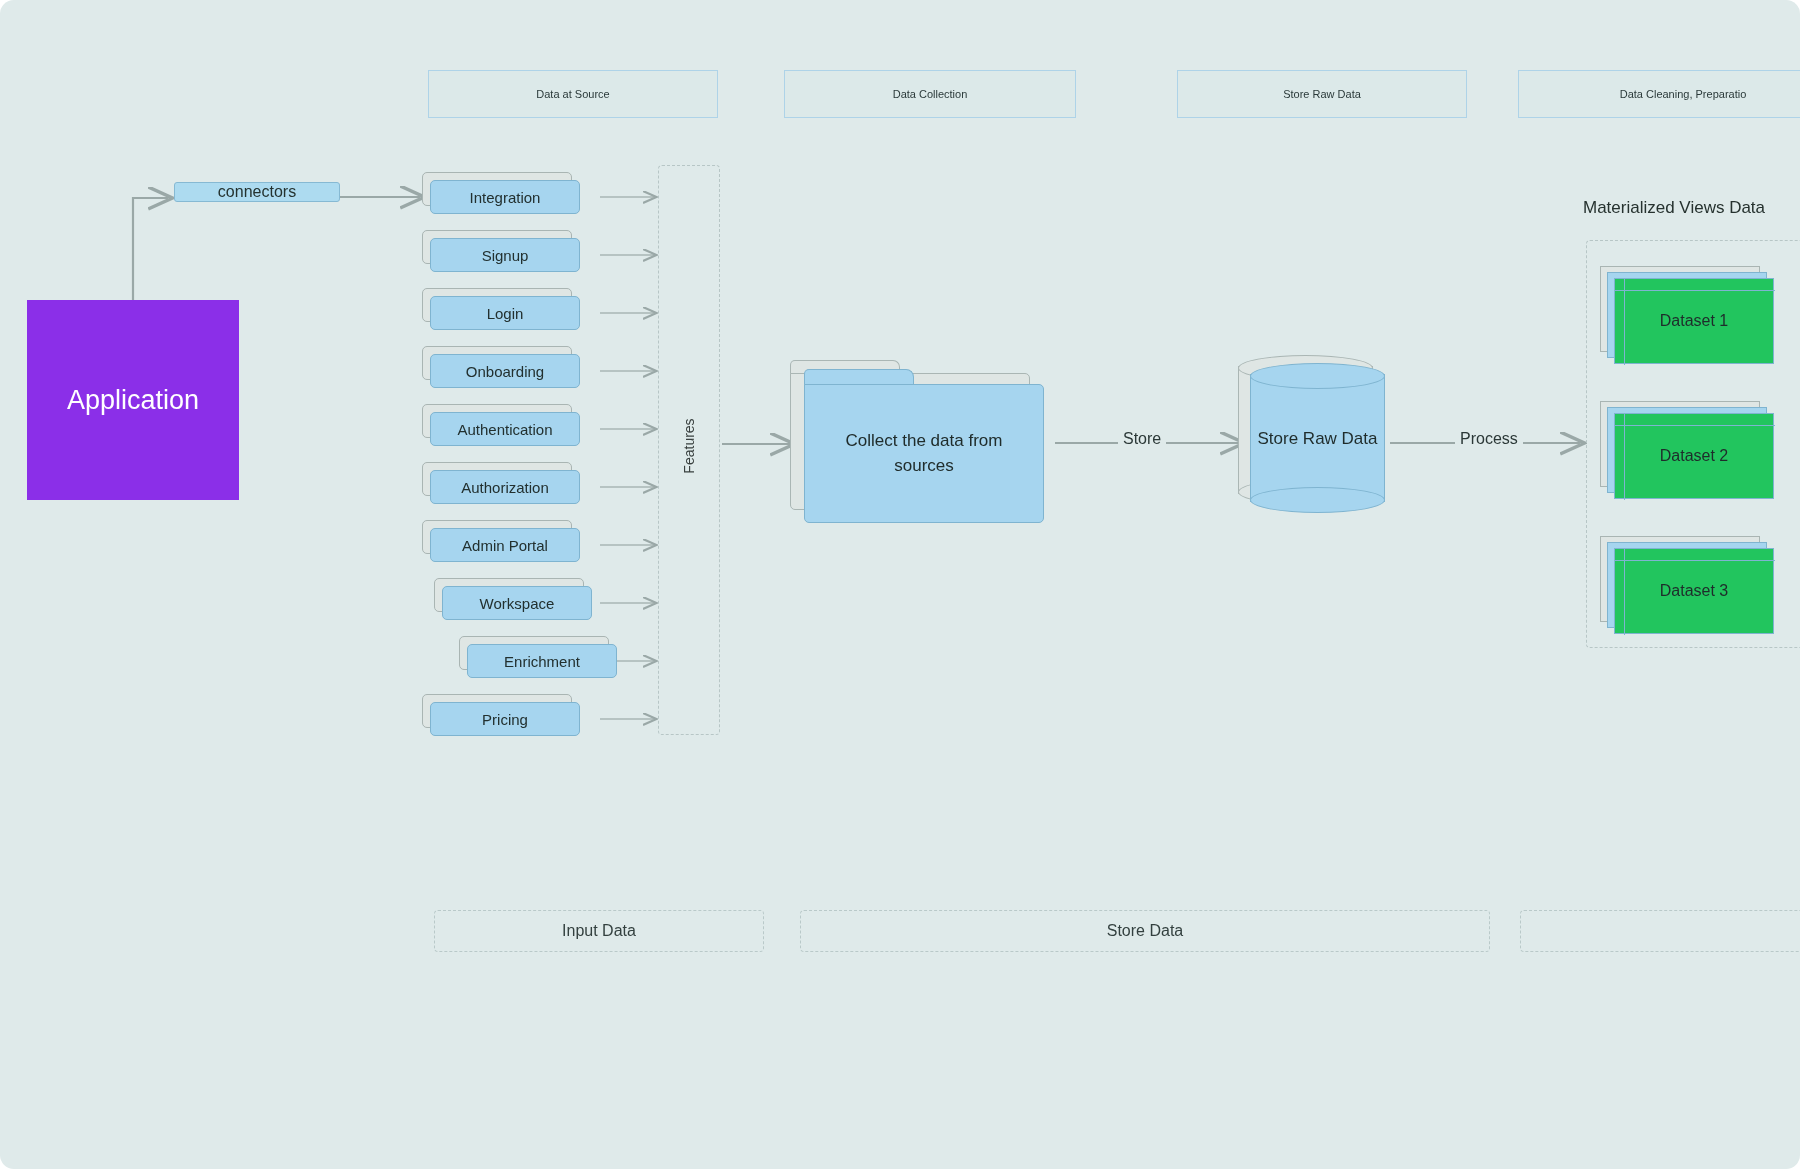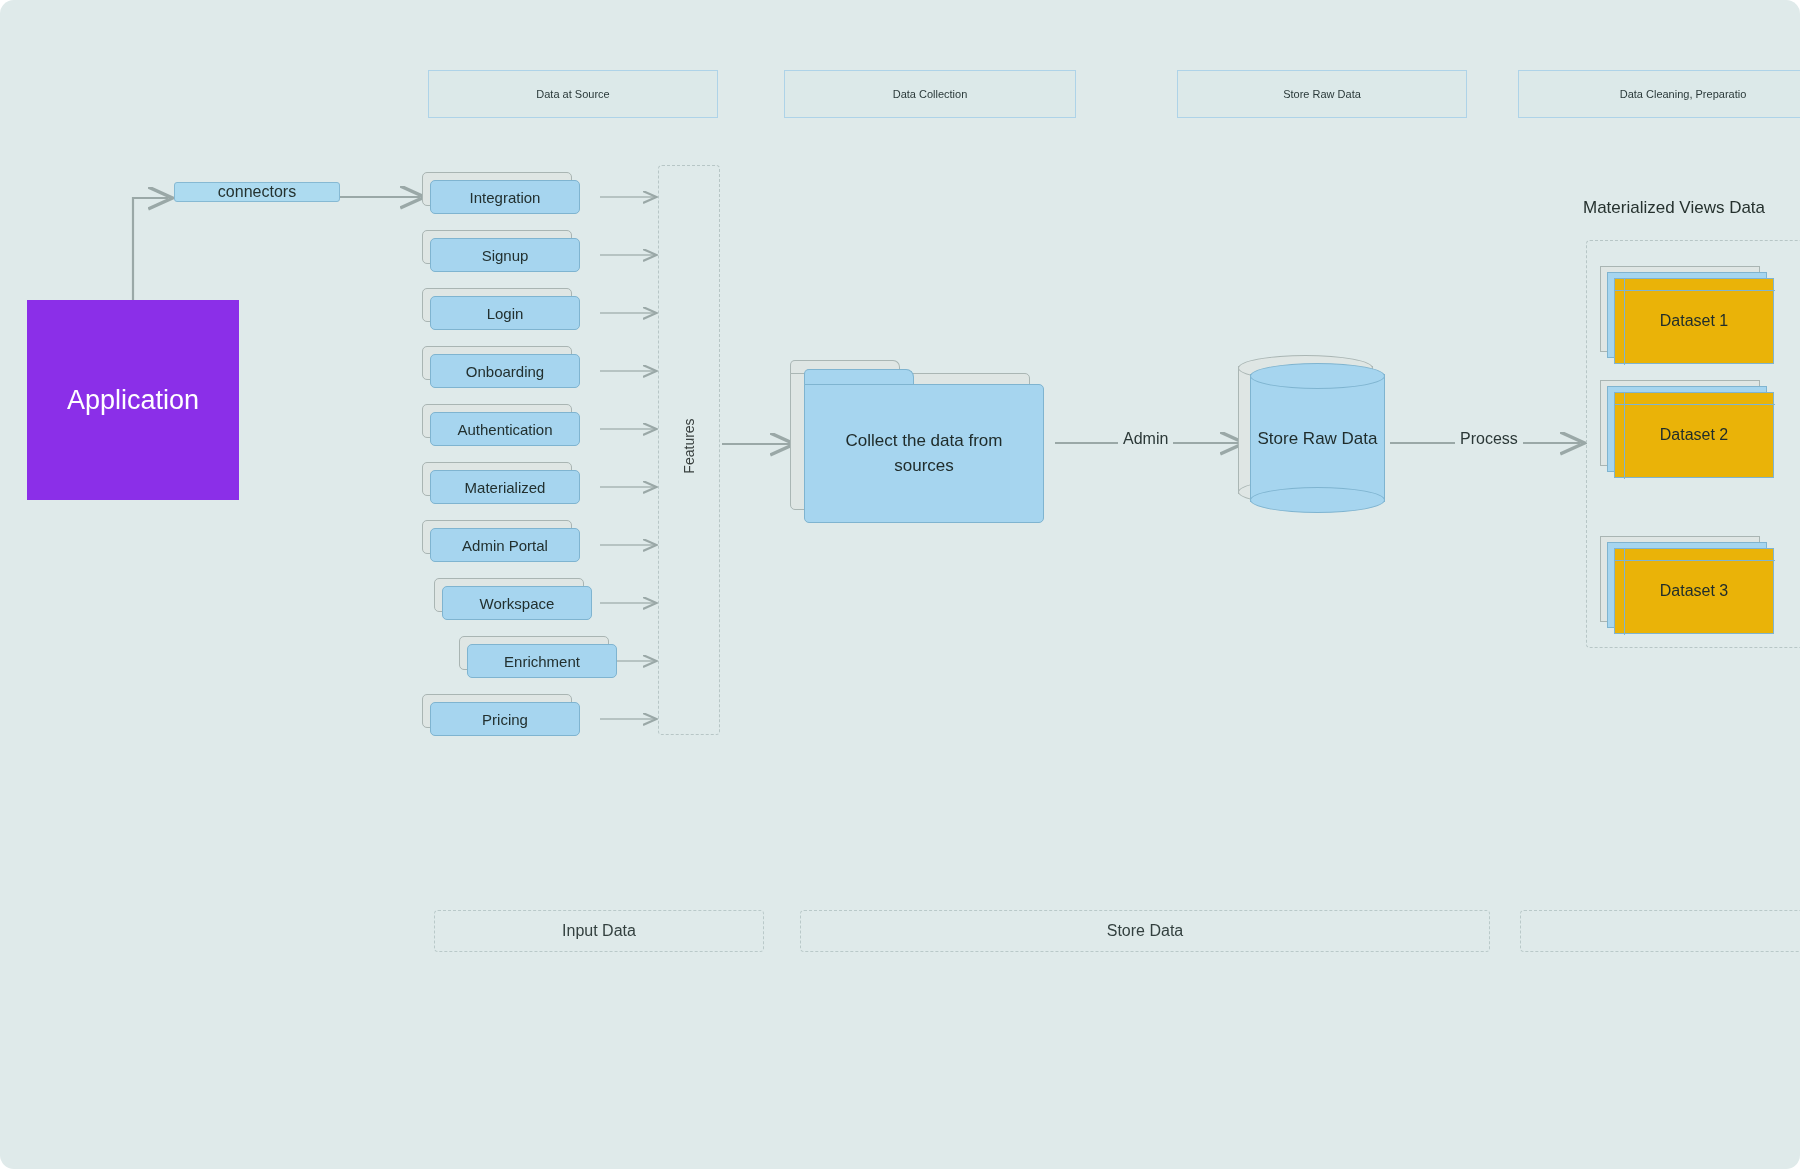--- a/index.html
+++ b/index.html
@@ -150,21 +150,21 @@
   .dataset .d-back1 {
     position: absolute; left: -7px; top: -6px;
     width: 160px; height: 86px;
     background: #a6d5ef;
     border: 1px solid #7fb4d0;
     box-sizing: border-box;
   }
   .dataset .d-front {
     position: absolute; left: 0; top: 0;
     width: 160px; height: 86px;
-    background: #eab308;
+    background: #22c55e;
     border: 1px solid #7fb4d0;
     box-sizing: border-box;
     display: flex;
     align-items: center;
     justify-content: center;
   }
   .dataset .d-bar {
     position: absolute; left: 0; top: 0;
     width: 160px; height: 12px;
     border-bottom: 1px solid #7fb4d0;
@@ -304,21 +304,21 @@
   <div class="abs feature" style="left:430px; top:412px;">
     <div class="back"></div>
     <div class="front">
       <span>Authentication</span>
     </div>
   </div>
 
   <div class="abs feature" style="left:430px; top:470px;">
     <div class="back"></div>
     <div class="front">
-      <span>Materialized</span>
+      <span>Authorization</span>
     </div>
   </div>
 
   <div class="abs feature" style="left:430px; top:528px;">
     <div class="back"></div>
     <div class="front">
       <span>Admin Portal</span>
     </div>
   </div>
 
@@ -388,21 +388,21 @@
       <div class="abs" style="left:0; top:0; width:135px; height:26px; background:#a6d5ef;
            border:1px solid #7fb4d0; border-radius:50%; box-sizing:border-box;"></div>
       <div class="abs" style="left:0; top:26px; width:135px; height:100px;
            display:flex; align-items:center; justify-content:center;">
         <span class="cyl-text">Store Raw Data</span>
       </div>
     </div>
   </div>
 
   <div class="abs" style="left:1118px; top:430px;">
-    <span class="edge-label">Admin</span>
+    <span class="edge-label">Store</span>
   </div>
 
   <div class="abs" style="left:1455px; top:430px;">
     <span class="edge-label">Process</span>
   </div>
 
   <div class="abs" style="left:1583px; top:198px;">
     <span class="mv-title">Materialized Views Data</span>
   </div>
 
@@ -412,21 +412,21 @@
   <div class="abs dataset" style="left:1614px; top:278px;">
     <div class="d-back2"></div>
     <div class="d-back1"></div>
     <div class="d-front">
       <div class="d-bar"></div>
       <div class="d-side"></div>
       <span class="d-label">Dataset 1</span>
     </div>
   </div>
 
-  <div class="abs dataset" style="left:1614px; top:392px;padding-left:24px;">
+  <div class="abs dataset" style="left:1614px; top:413px;padding-left:24px;">
     <div class="d-back2"></div>
     <div class="d-back1"></div>
     <div class="d-front">
       <div class="d-bar"></div>
       <div class="d-side"></div>
       <span class="d-label">Dataset 2</span>
     </div>
   </div>
 
   <div class="abs dataset" style="left:1614px; top:548px;">

